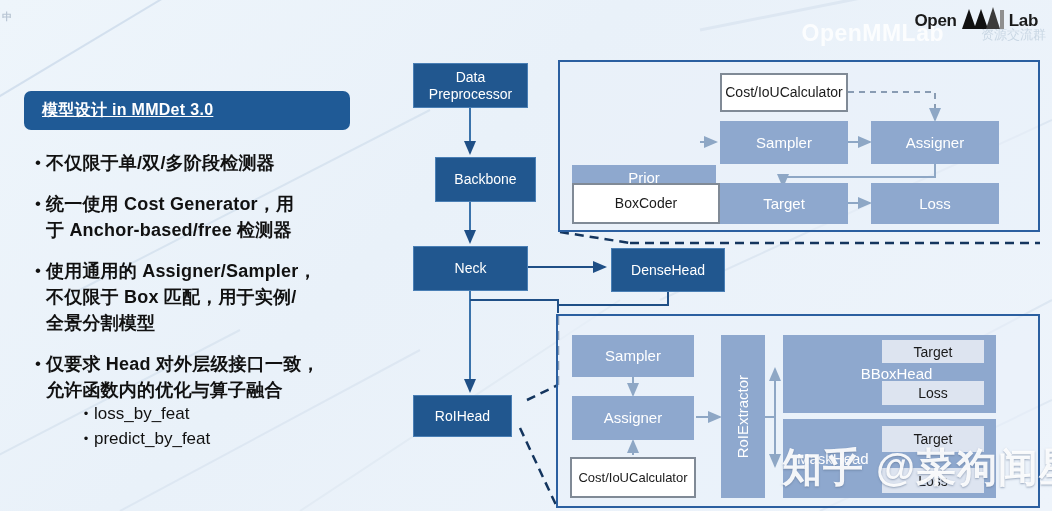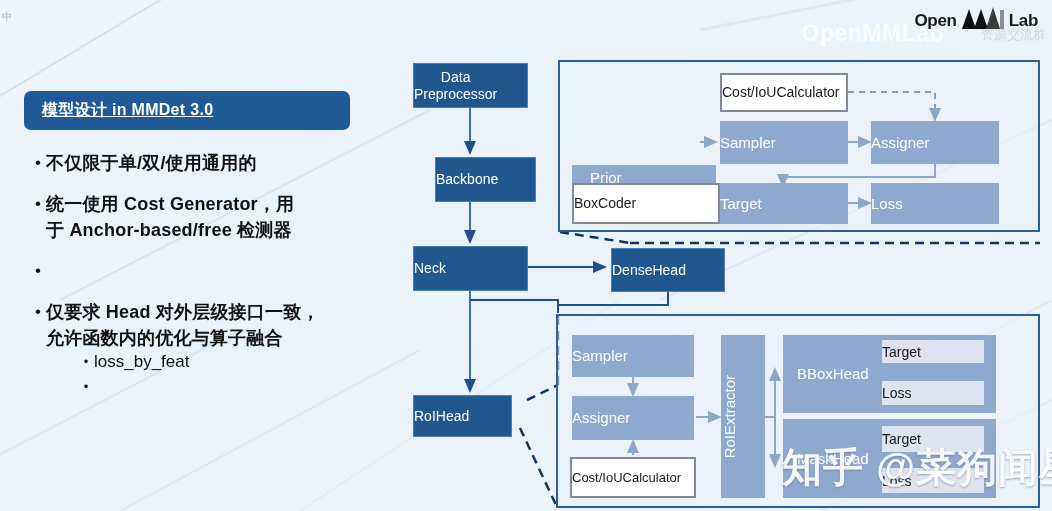--- a/index.html
+++ b/index.html
@@ -70,21 +70,21 @@
   .bullet-text {
     font-size: 18px; font-weight: bold; color: #111; line-height: 26px;
     white-space: pre-line; letter-spacing: 0.2px;
   }
   .sub-list { margin-left: 32px; margin-top: -2px; }
   .sub-row { display: flex; align-items: flex-start; }
   .sub-dot { width: 16px; flex: 0 0 16px; color: #111; font-size: 13px; line-height: 25px; text-align: center; }
   .sub-text { font-size: 17px; color: #111; line-height: 25px; font-weight: normal; }
 
   
-  .box { position: absolute; display: flex; align-items: center; justify-content: flex-start; text-align: center; }
+  .box { position: absolute; display: flex; align-items: center; justify-content: center; text-align: center; }
   .box-dark {
     background: #21578f; color: #fff; font-size: 14px; line-height: 17px;
     border: 1px solid #4a7fb5;
   }
   .box-light {
     background: #8ea8ce; color: #fff; font-size: 15px; line-height: 18px;
   }
   .box-white {
     background: #ffffff; color: #1a1a1a; font-size: 14px; line-height: 17px;
     border: 2px solid #808a96;
@@ -142,42 +142,46 @@
     <span id="logo-lab">Lab</span>
   </div>
 
   <div id="subtitle-pill">
     <span id="subtitle-text">模型设计 in MMDet 3.0</span>
   </div>
 
   <div id="bullets">
     <div class="bullet-row">
       <span class="bullet-dot">•</span>
-      <span class="bullet-text">不仅限于单/双/使用通用的</span>
+      <span class="bullet-text">不仅限于单/双/多阶段检测器</span>
     </div>
     <div class="bullet-row">
       <span class="bullet-dot">•</span>
       <span class="bullet-text">统一使用 Cost Generator，用
 于 Anchor-based/free 检测器</span>
     </div>
     <div class="bullet-row">
       <span class="bullet-dot">•</span>
+      <span class="bullet-text">使用通用的 Assigner/Sampler，
+不仅限于 Box 匹配，用于实例/
+全景分割模型</span>
     </div>
     <div class="bullet-row">
       <span class="bullet-dot">•</span>
       <div>
         <span class="bullet-text">仅要求 Head 对外层级接口一致，
 允许函数内的优化与算子融合</span>
         <div class="sub-list">
           <div class="sub-row">
             <span class="sub-dot">•</span>
             <span class="sub-text">loss_by_feat</span>
           </div>
           <div class="sub-row">
             <span class="sub-dot">•</span>
+            <span class="sub-text">predict_by_feat</span>
           </div>
         </div>
       </div>
     </div>
   </div>
 
   <svg id="diagram-svg">
     <defs>
       <marker id="ah" markerWidth="7" markerHeight="7" refX="6" refY="3" orient="auto">
         <path d="M0,0 L7,3 L0,6 z" fill="#1f4f86"></path>
@@ -283,21 +287,21 @@
     <span>Assigner</span>
   </div>
   <div class="box box-white" style="left:570px; top:457px; width:126px; height:41px;">
     <span style="font-size:13px">Cost/IoUCalculator</span>
   </div>
 
   <div class="box box-light" style="left:721px; top:335px; width:44px; height:163px;">
     <span class="vlabel">RoIExtractor</span>
   </div>
 
-  <div class="box box-light" style="left:783px; top:335px; width:213px; height:78px; justify-content:flex-start;">
+  <div class="box box-light" style="left:783px; top:335px; width:213px; height:78px; justify-content:center;">
     <span style="padding-left:14px">BBoxHead</span>
   </div>
   <div class="box box-nested" style="left:882px; top:340px; width:102px; height:23px;">
     <span>Target</span>
   </div>
   <div class="box box-nested" style="left:882px; top:381px; width:102px; height:24px;">
     <span>Loss</span>
   </div>
 
   <div class="box box-light" style="left:783px; top:419px; width:213px; height:79px; justify-content:flex-start;">

